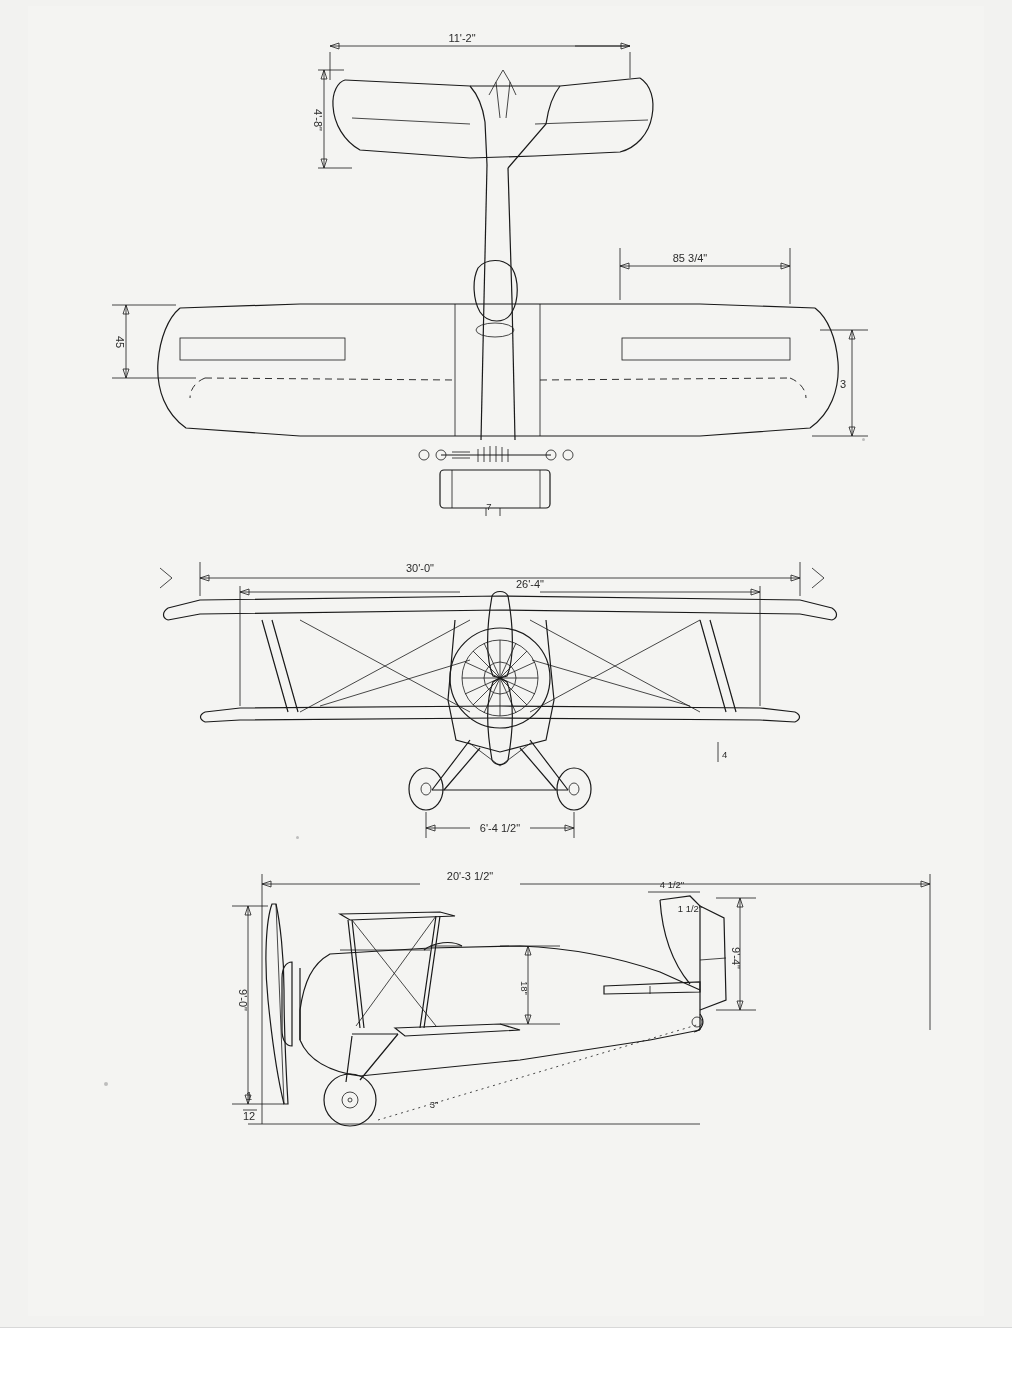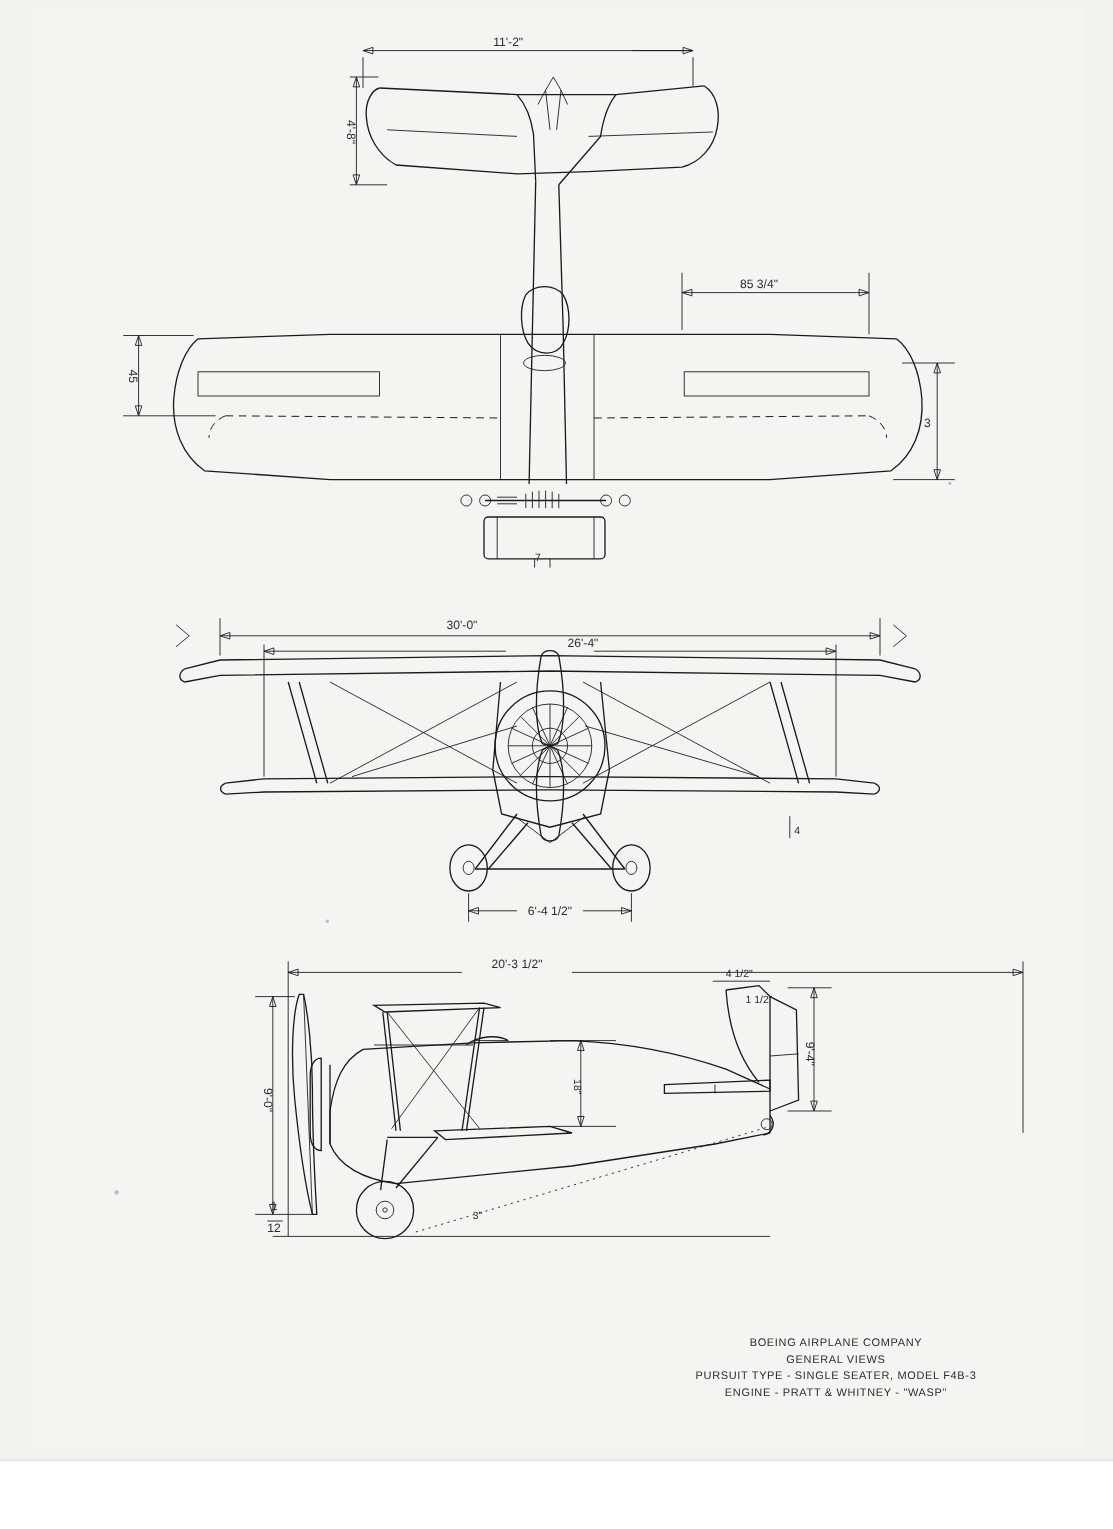--- a/index.html
+++ b/index.html
@@ -252,26 +252,20 @@
       <text class="dimtxt rot sm" x="524" y="988" text-anchor="middle">18"</text>
 
       <text class="dimtxt sm" x="434" y="1108" text-anchor="middle">3"</text>
 
       <text class="dimtxt" x="249" y="1100" text-anchor="middle">1</text>
       <text class="dimtxt" x="249" y="1120" text-anchor="middle">12</text>
       <path class="thin" d="M243 1110 L257 1110"></path>
     </g>
   </svg>
 
-  <div class="title-block">
-    <div>BOEING AIRPLANE COMPANY</div>
-    <div>GENERAL  VIEWS</div>
-    <div>PURSUIT  TYPE - SINGLE  SEATER,  MODEL F4B-3</div>
-    <div>ENGINE - PRATT &amp; WHITNEY - "WASP"</div>
-  </div>
 
   <div class="speck" style="left:104px;top:1082px;width:4px;height:4px;"></div>
   <div class="speck" style="left:296px;top:836px;width:3px;height:3px;"></div>
   <div class="speck" style="left:862px;top:438px;width:3px;height:3px;"></div>
 </div>
 
 <div class="footer">
   
   
   

